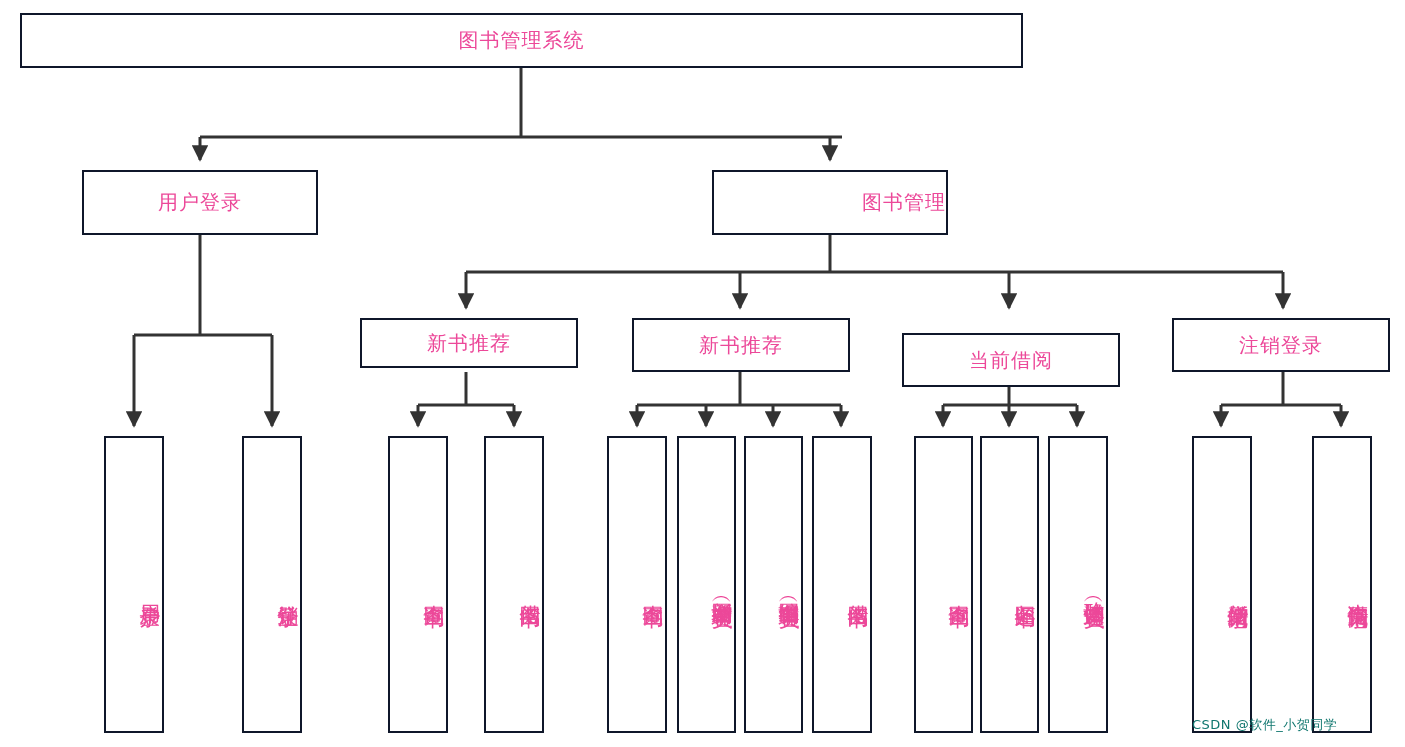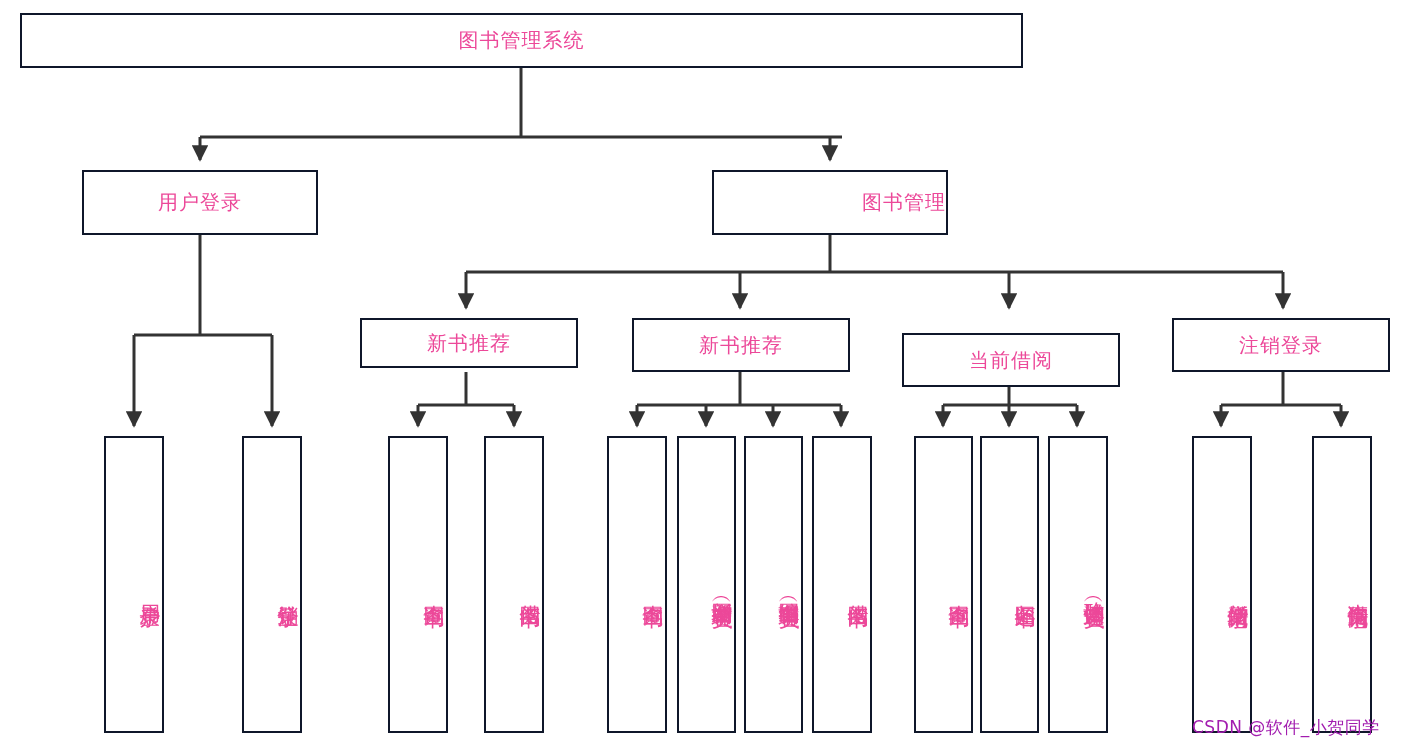--- a/index.html
+++ b/index.html
@@ -50,22 +50,22 @@
     justify-content: center;
     white-space: normal;
   }
   .node.vert span {
     writing-mode: vertical-rl;
     text-orientation: upright;
     display: block;
   }
   .watermark {
     position: absolute;
-    color: #a21caf;
-    font-size: 17px;
+    color: #0f766e;
+    font-size: 13px;
     white-space: nowrap;
     letter-spacing: 0.5px;
     pointer-events: none;
   }
 </style>
 </head>
 <body>
 
 <div id="canvas">
 

